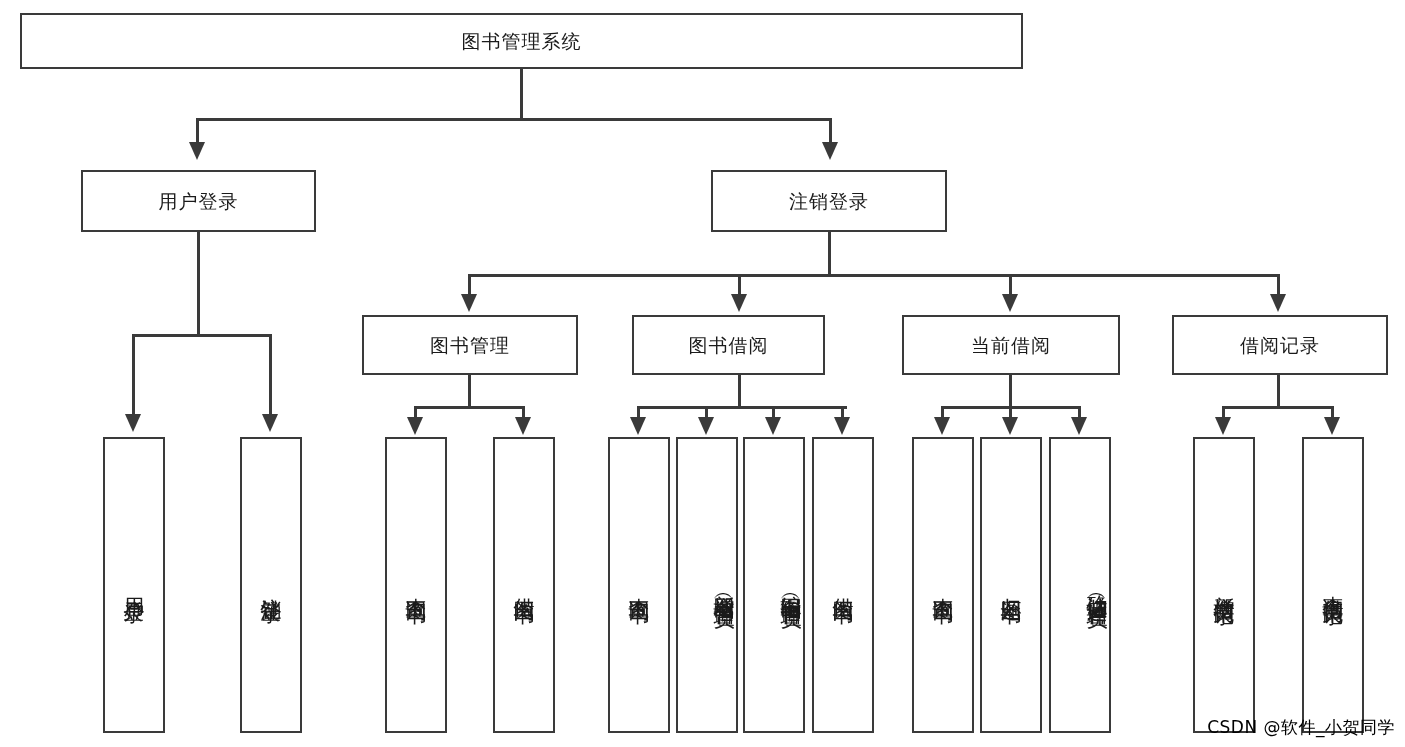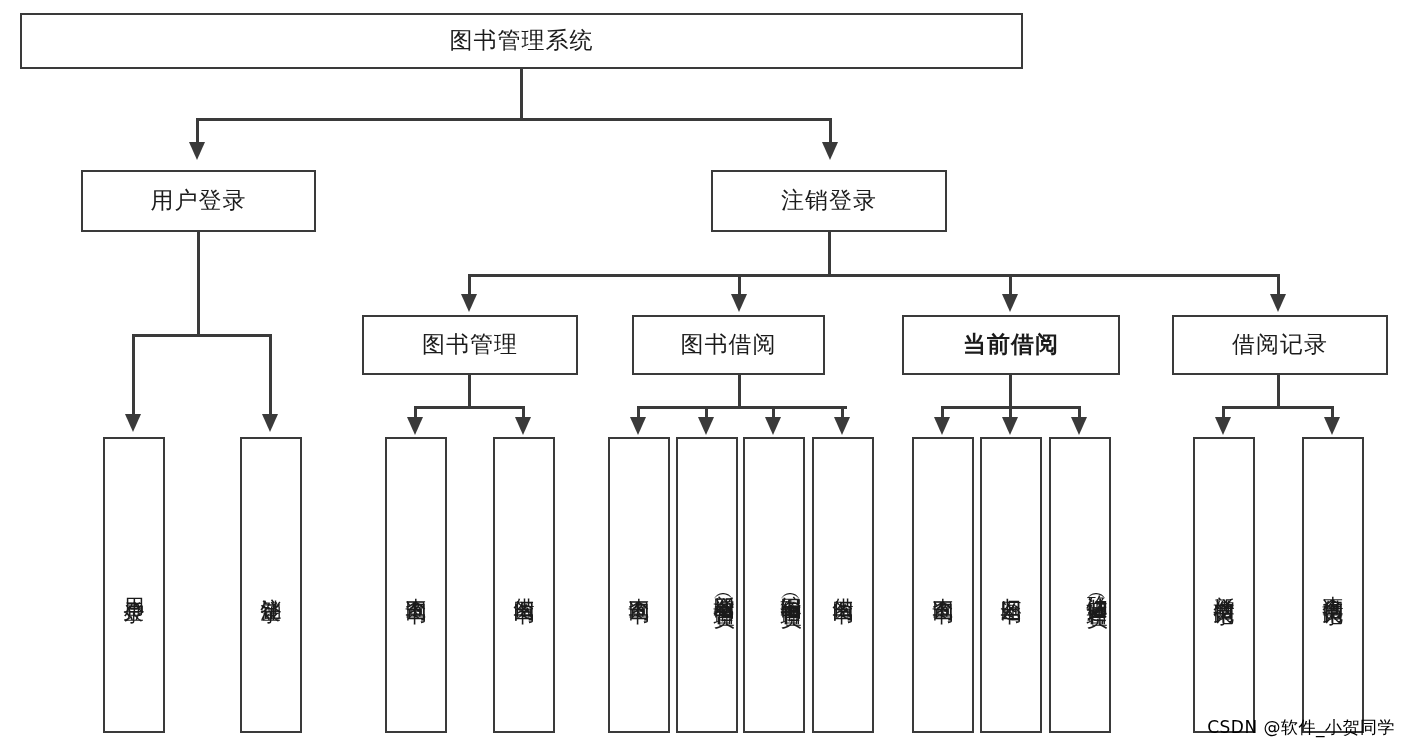--- a/index.html
+++ b/index.html
@@ -21,21 +21,21 @@
     position: absolute;
     box-sizing: border-box;
     border: 2px solid #3a3a3a;
     background: #ffffff;
     display: flex;
     align-items: center;
     justify-content: center;
     color: #1b1b1b;
   }
   .node-h {
-    font-size: 23px;
+    font-size: 19px;
     letter-spacing: 1px;
     line-height: 1.2;
     white-space: nowrap;
   }
   .node-v {
     writing-mode: vertical-rl;
     text-orientation: upright;
     font-size: 21px;
     letter-spacing: 2px;
     line-height: 1.15;
@@ -114,21 +114,21 @@
   <div class="arrow" style="left:1002px; top:294px;"></div>
   <div class="edge edge-v" style="left:1277px; top:274px; width:3px; height:24px;"></div>
   <div class="arrow" style="left:1270px; top:294px;"></div>
 
   <div class="node node-h" style="left:362px; top:315px; width:216px; height:60px;">
     <span>图书管理</span>
   </div>
   <div class="node node-h" style="left:632px; top:315px; width:193px; height:60px;">
     <span>图书借阅</span>
   </div>
-  <div class="node node-h" style="left:902px; top:315px; width:218px; height:60px;font-weight:bold;">
+  <div class="node node-h" style="left:902px; top:315px; width:218px; height:60px;">
     <span>当前借阅</span>
   </div>
   <div class="node node-h" style="left:1172px; top:315px; width:216px; height:60px;">
     <span>借阅记录</span>
   </div>
 
   <div class="edge edge-v" style="left:468px; top:375px; width:3px; height:33px;"></div>
   <div class="edge edge-h" style="left:414px; top:406px; width:111px; height:3px;"></div>
   <div class="edge edge-v" style="left:414px; top:406px; width:3px; height:14px;"></div>
   <div class="arrow" style="left:407px; top:417px;"></div>

